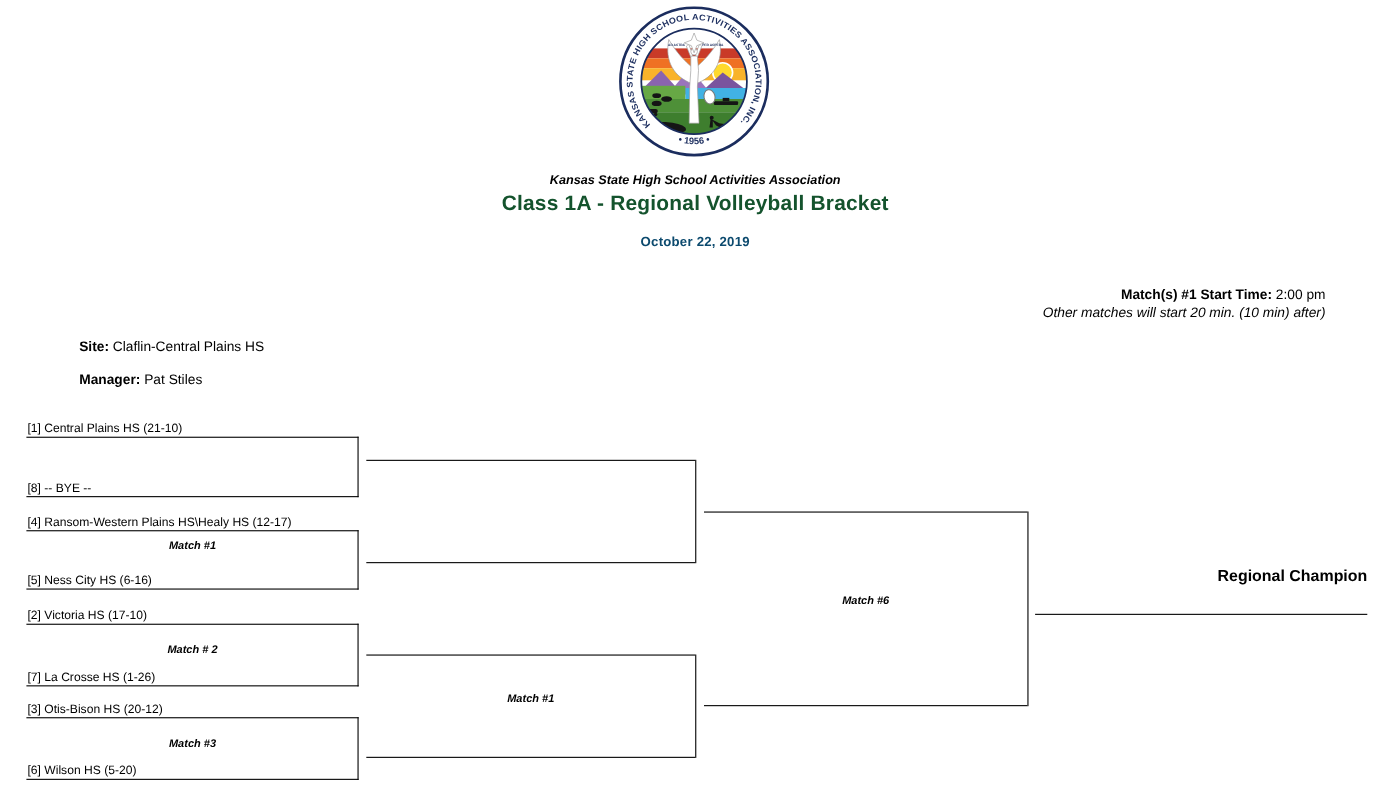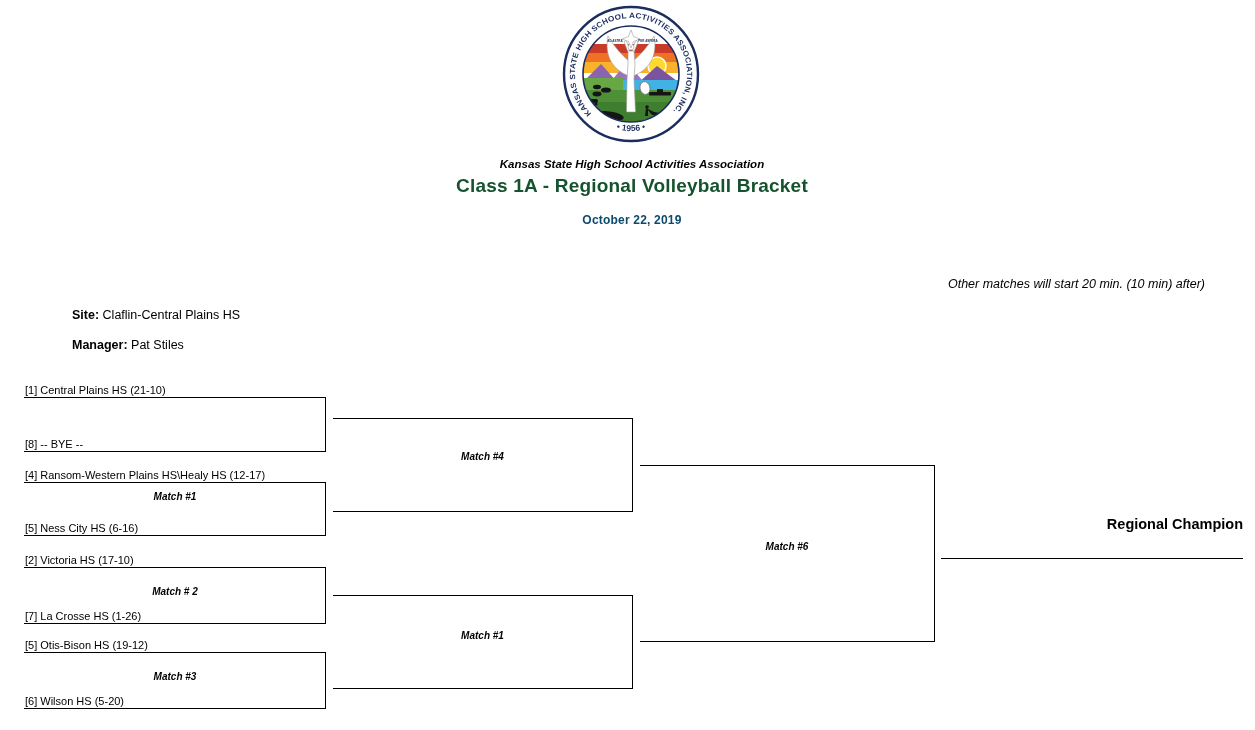--- a/index.html
+++ b/index.html
@@ -96,29 +96,33 @@
 
   <div class="abs info-left" style="top:261px">
     <span class="bold">Site:</span>
     <span>Claflin-Central Plains HS</span>
   </div>
   <div class="abs info-left" style="top:291px">
     <span class="bold">Manager:</span>
     <span>Pat Stiles</span>
   </div>
 
+  <div class="abs info-right" style="top:261px">
+    <span class="bold">Match(s) #1 Start Time:</span>
+    <span>2:00 pm</span>
+  </div>
   <div class="abs info-right ital" style="top:277px">Other matches will start 20 min. (10 min) after)</div>
 
   <div class="abs team" style="top:384px">[1] Central Plains HS (21-10)</div>
   <div class="abs team" style="top:438px">[8] -- BYE --</div>
   <div class="abs team" style="top:469px">[4] Ransom-Western Plains HS\Healy HS (12-17)</div>
   <div class="abs team" style="top:522px">[5] Ness City HS (6-16)</div>
   <div class="abs team" style="top:554px">[2] Victoria HS (17-10)</div>
   <div class="abs team" style="top:610px">[7] La Crosse HS (1-26)</div>
-  <div class="abs team" style="top:639px">[5] Otis-Bison HS (19-12)</div>
+  <div class="abs team" style="top:639px">[3] Otis-Bison HS (20-12)</div>
   <div class="abs team" style="top:695px">[6] Wilson HS (5-20)</div>
 
   <div class="abs hline" style="left:24px;top:397px;width:302px"></div>
   <div class="abs hline" style="left:24px;top:451px;width:302px"></div>
   <div class="abs hline" style="left:24px;top:482px;width:302px"></div>
   <div class="abs hline" style="left:24px;top:535px;width:302px"></div>
   <div class="abs hline" style="left:24px;top:567px;width:302px"></div>
   <div class="abs hline" style="left:24px;top:623px;width:302px"></div>
   <div class="abs hline" style="left:24px;top:652px;width:302px"></div>
   <div class="abs hline" style="left:24px;top:708px;width:302px"></div>
@@ -133,21 +137,20 @@
   <div class="abs match-label" style="left:24px;width:302px;top:670px">Match #3</div>
 
   <div class="abs hline" style="left:333px;top:418px;width:299px"></div>
   <div class="abs hline" style="left:333px;top:511px;width:299px"></div>
   <div class="abs hline" style="left:333px;top:595px;width:299px"></div>
   <div class="abs hline" style="left:333px;top:688px;width:299px"></div>
 
   <div class="abs vline" style="left:632px;top:418px;height:94px"></div>
   <div class="abs vline" style="left:632px;top:595px;height:94px"></div>
 
-  <div class="abs match-label" style="left:333px;width:299px;top:450px">Match #4</div>
   <div class="abs match-label" style="left:333px;width:299px;top:629px">Match #1</div>
 
   <div class="abs hline" style="left:640px;top:465px;width:294px"></div>
   <div class="abs hline" style="left:640px;top:641px;width:294px"></div>
 
   <div class="abs vline" style="left:934px;top:465px;height:177px"></div>
 
   <div class="abs match-label" style="left:640px;width:294px;top:540px">Match #6</div>
 
   <div class="abs champ-label" style="left:941px;width:302px;top:516px">Regional Champion</div>

